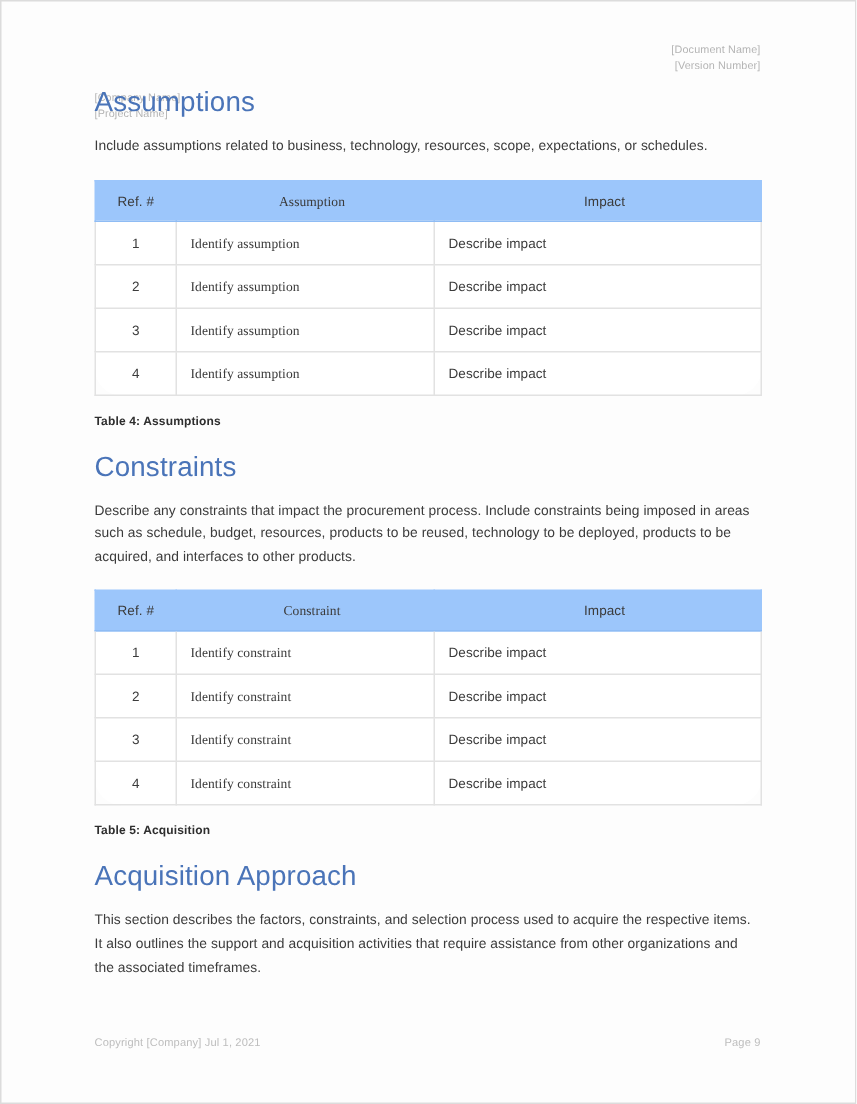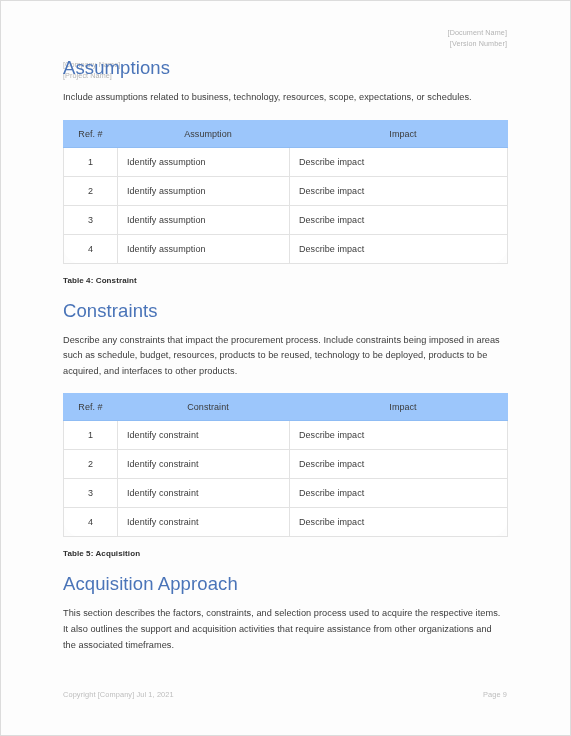--- a/index.html
+++ b/index.html
@@ -87,21 +87,21 @@
     background: #9cc6fb;
     border-color: #9cc6fb;
     border-bottom-color: #8fbcf4;
     height: 27px;
   }
   table.doc-table .col-ref {
     width: 54px;
     text-align: center;
     padding-left: 0;
   }
-  table.doc-table .col-mid { width: 172px; }
+  table.doc-table .col-mid { width: 172px; font-family: Liberation Serif, serif; }
   table.doc-table .col-impact { width: 218px; }
 
   
   .table-caption {
     margin: 0;
     font-size: 8px;
     font-weight: bold;
     color: #2e2e2e;
     letter-spacing: 0.1px;
   }
@@ -181,21 +181,21 @@
           <tr>
             <td class="col-ref">4</td>
             <td class="col-mid">Identify assumption</td>
             <td class="col-impact">Describe impact</td>
           </tr>
         </tbody>
       </table>
 
       <div class="gap-table-to-cap"></div>
 
-      <p class="table-caption">Table 4: Constraint</p>
+      <p class="table-caption">Table 4: Assumptions</p>
     </div>
 
     <div class="gap-cap-to-heading"></div>
 
     <div>
       <h1 class="section-heading">Constraints</h1>
 
       <div class="gap-heading-to-text"></div>
 
       <p class="body-text">Describe any constraints that impact the procurement process. Include constraints being imposed in areas such as schedule, budget, resources, products to be reused, technology to be deployed, products to be acquired, and interfaces to other products.</p>

